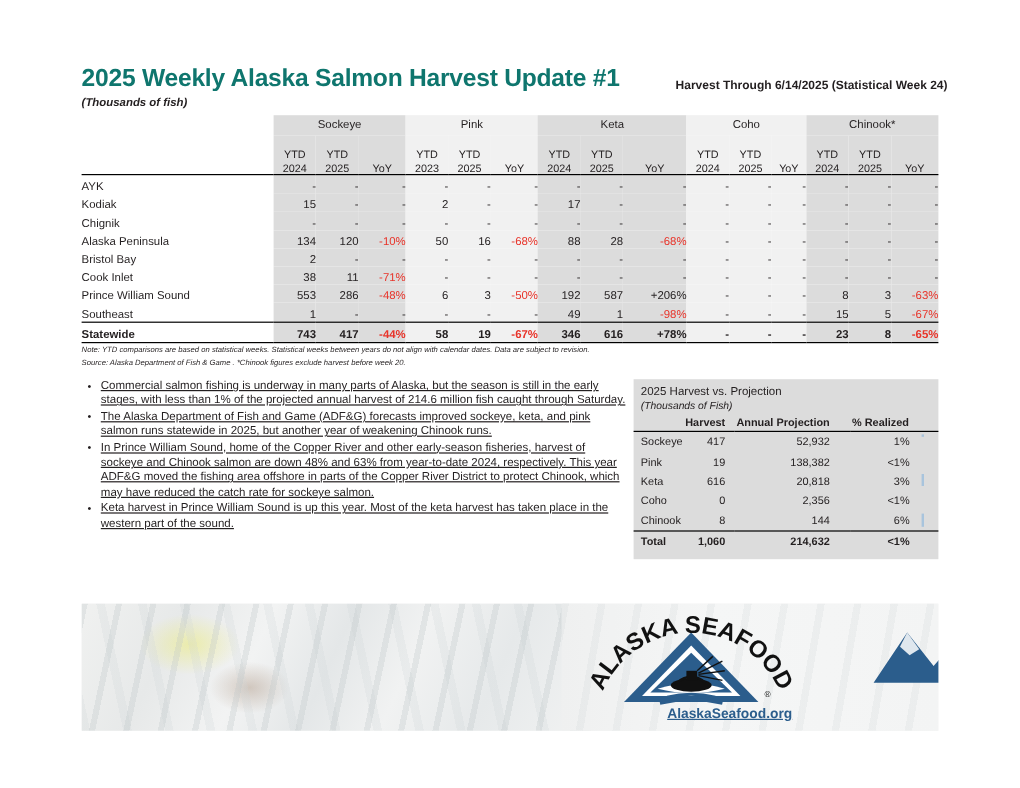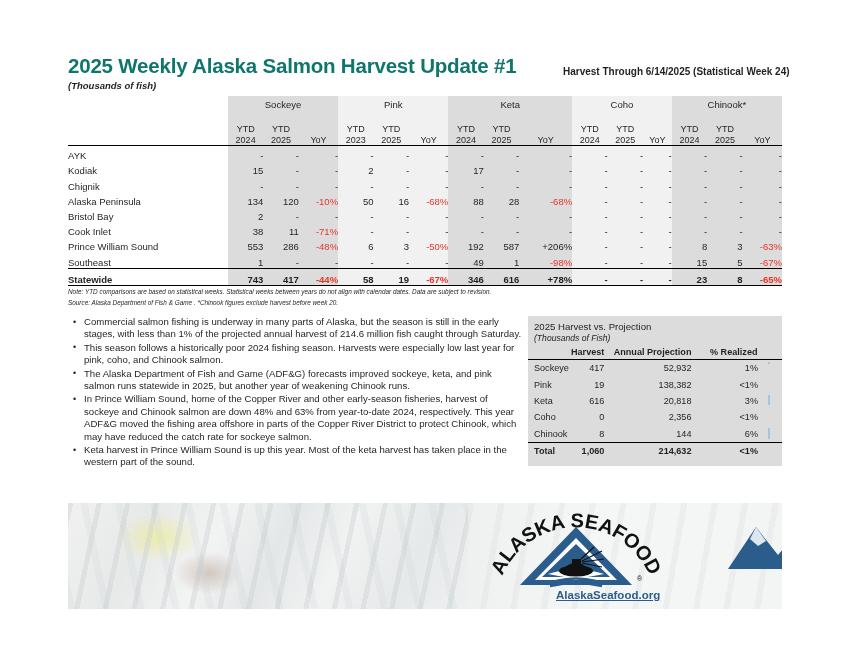--- a/index.html
+++ b/index.html
@@ -122,20 +122,21 @@
 
   
   .bullets {
     position: absolute;
     left: 70px;
     top: 316px;
     width: 452px;
     font-size: 9.6px;
     line-height: 12.4px;
     color: #231f20;
+    text-decoration: underline;
   }
   .bullets ul {
     margin: 0;
     padding-left: 14px;
     list-style: none;
   }
   .bullets li {
     position: relative;
     margin-bottom: 1px;
   }
@@ -473,21 +474,20 @@
         </tr>
       </tbody>
   </table>
 
   <div class="note note-1">Note: YTD comparisons are based on statistical weeks. Statistical weeks between years do not align with calendar dates. Data are subject to revision.</div>
   <div class="note note-2">Source: Alaska Department of Fish &amp; Game .  *Chinook figures exclude harvest before week 20.</div>
 
   <div class="bullets">
     <ul id="bullet-list">
         <li>Commercial salmon fishing is underway in many parts of Alaska, but the season is still in the early stages, with less than 1% of the projected annual harvest of 214.6 million fish caught through Saturday.</li>
-        <li>This season follows a historically poor 2024 fishing season. Harvests were especially low last year for pink, coho, and Chinook salmon.</li>
         <li>The Alaska Department of Fish and Game (ADF&amp;G) forecasts improved sockeye, keta, and pink salmon runs statewide in 2025, but another year of weakening Chinook runs.</li>
         <li>In Prince William Sound, home of the Copper River and other early-season fisheries, harvest of sockeye and Chinook salmon are down 48% and 63% from year-to-date 2024, respectively. This year ADF&amp;G moved the fishing area offshore in parts of the Copper River District to protect Chinook, which may have reduced the catch rate for sockeye salmon.</li>
         <li>Keta harvest in Prince William Sound is up this year. Most of the keta harvest has taken place in the western part of the sound.</li>
       </ul>
   </div>
 
   <div class="proj-box">
     <div class="proj-title">2025 Harvest vs. Projection</div>
     <div class="proj-sub">(Thousands of Fish)</div>
     <table class="proj-table">

